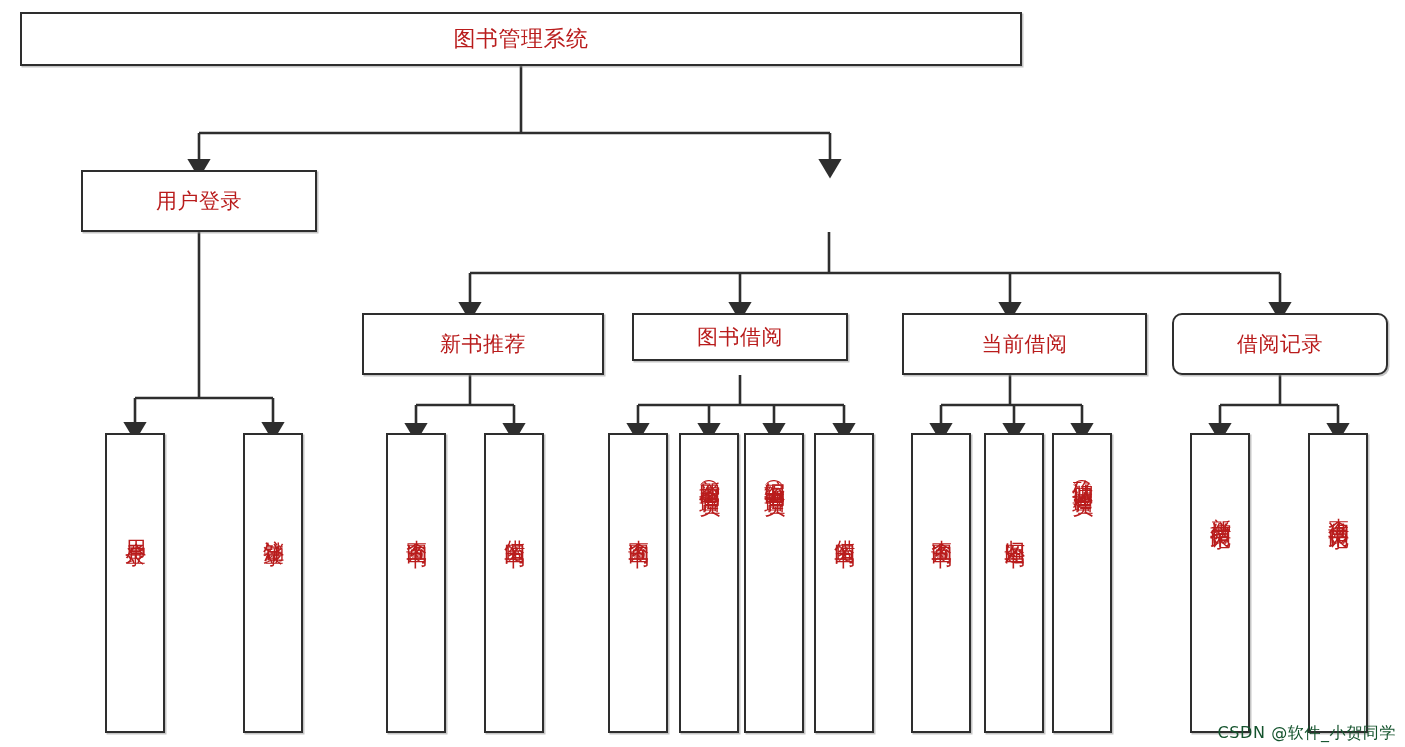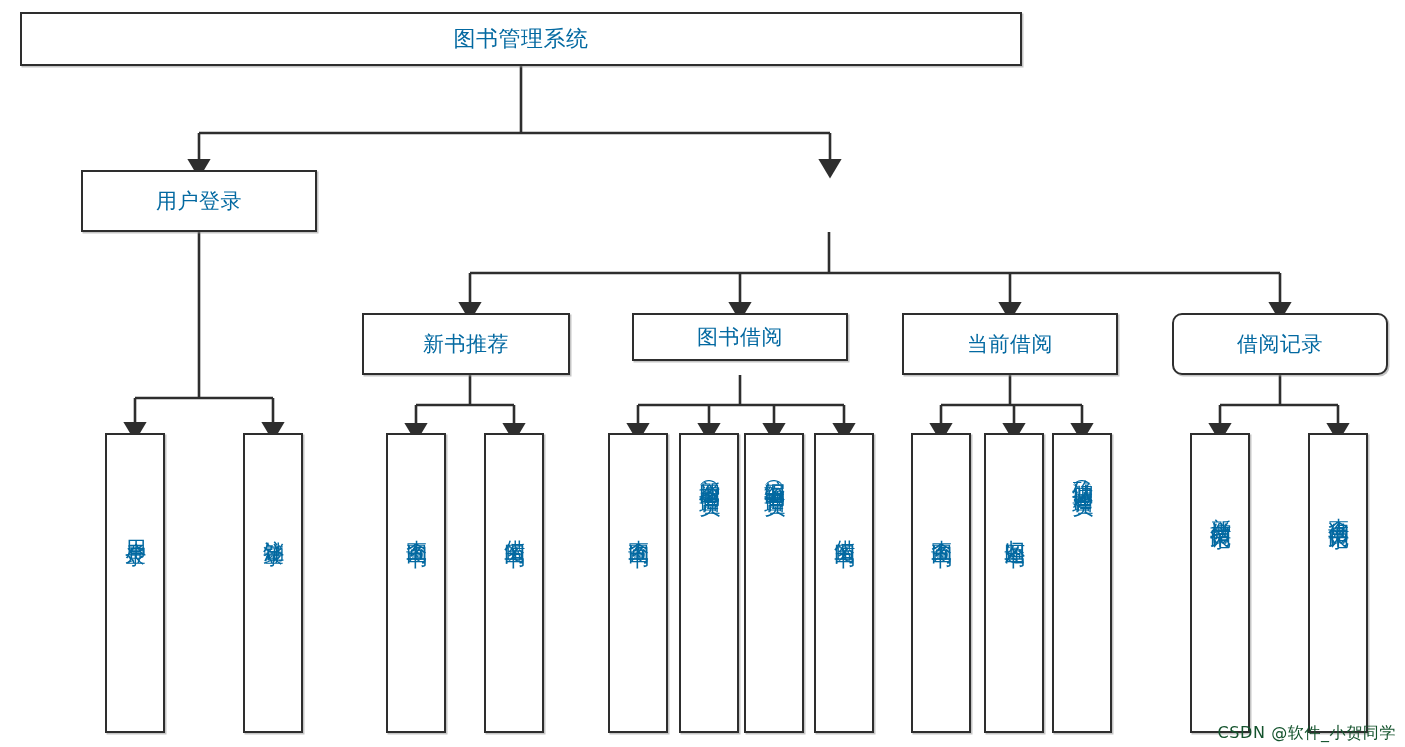--- a/index.html
+++ b/index.html
@@ -22,21 +22,21 @@
     width: 1405px; height: 747px;
     pointer-events: none;
   }
   .node {
     position: absolute;
     border: 2.5px solid #2e2e2e;
     background: #ffffff;
     display: flex;
     align-items: center;
     justify-content: center;
-    color: #0369a1;
+    color: #b91c1c;
     box-shadow: 1.5px 1.5px 0 rgba(150,150,150,0.55);
   }
   .node .lbl {
     font-size: 21px;
     line-height: 1.08;
     letter-spacing: 0.5px;
     white-space: nowrap;
   }
   .node.root .lbl { font-size: 22px; }
   .node.leaf {
@@ -122,27 +122,27 @@
   </svg>
 
   <div class="node root" id="node-root" style="left: 20px; top: 12px; width: 1002px; height: 54px;">
     <span class="lbl">图书管理系统</span>
   </div>
 
   <div class="node" id="n-l2-0" style="left: 81px; top: 170px; width: 236px; height: 62px;">
     <span class="lbl">用户登录</span>
   </div>
 
-  <div class="node" id="n-l3-0" style="left: 362px; top: 313px; width: 208px; height: 62px; justify-content: center;">
+  <div class="node" id="n-l3-0" style="left: 362px; top: 313px; width: 242px; height: 62px; justify-content: center;">
     <span class="lbl">新书推荐</span>
   </div>
   <div class="node" id="n-l3-1" style="left: 632px; top: 313px; width: 216px; height: 48px; font-family: Liberation Serif, serif;">
     <span class="lbl">图书借阅</span>
   </div>
-  <div class="node" id="n-l3-2" style="left: 902px; top: 313px; width: 216px; height: 62px;">
+  <div class="node" id="n-l3-2" style="left: 902px; top: 313px; width: 245px; height: 62px;">
     <span class="lbl">当前借阅</span>
   </div>
   <div class="node" id="n-l3-3" style="left: 1172px; top: 313px; width: 216px; height: 62px; border-radius: 10px;">
     <span class="lbl">借阅记录</span>
   </div>
 
   <div class="node leaf mid" id="n-lf-0" style="left: 105px; top: 433px; width: 60px; height: 300px;">
     <span class="lbl">用户登录</span>
   </div>
   <div class="node leaf mid" id="n-lf-1" style="left: 243px; top: 433px; width: 60px; height: 300px;">

